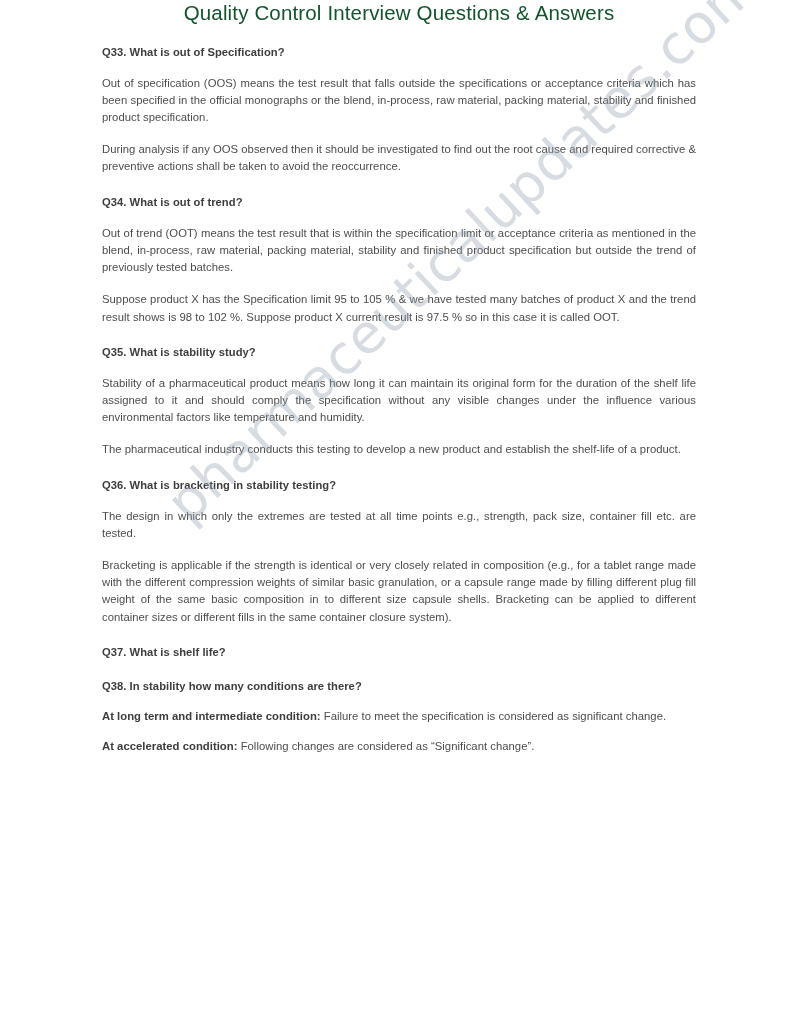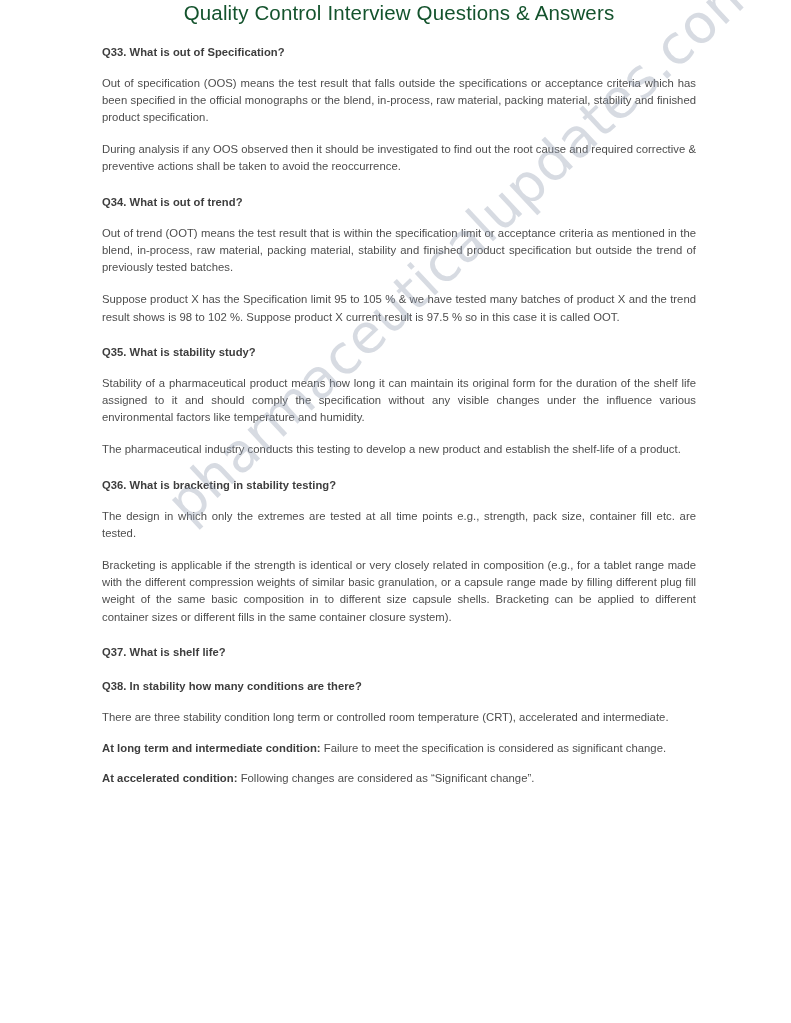--- a/index.html
+++ b/index.html
@@ -136,21 +136,20 @@
         <div class="qa-block">
           <div class="q-heading">Q36. What is bracketing in stability testing?</div>
           <p class="a-para">The design in which only the extremes are tested at all time points e.g., strength, pack size, container fill etc. are tested.</p>
           <p class="a-para">Bracketing is applicable if the strength is identical or very closely related in composition (e.g., for a tablet range made with the different compression weights of similar basic granulation, or a capsule range made by filling different plug fill weight of the same basic composition in to different size capsule shells. Bracketing can be applied to different container sizes or different fills in the same container closure system).</p>
         </div>
         <div class="qa-block">
           <div class="q-heading">Q37. What is shelf life?</div>
         </div>
         <div class="qa-block">
           <div class="q-heading">Q38. In stability how many conditions are there?</div>
-          <p class="a-para">There are three stability condition long term or controlled room temperature (CRT), accelerated and intermediate.</p>
         </div>
         <div class="qa-block">
           <p class="a-para tight"><span class="lead">At long term and intermediate condition:</span><span> Failure to meet the specification is considered as significant change.</span></p>
           <p class="a-para tight"><span class="lead">At accelerated condition:</span><span> Following changes are considered as “Significant change”.</span></p>
         </div>
       </div>
 
   </div>
 </div>
 

